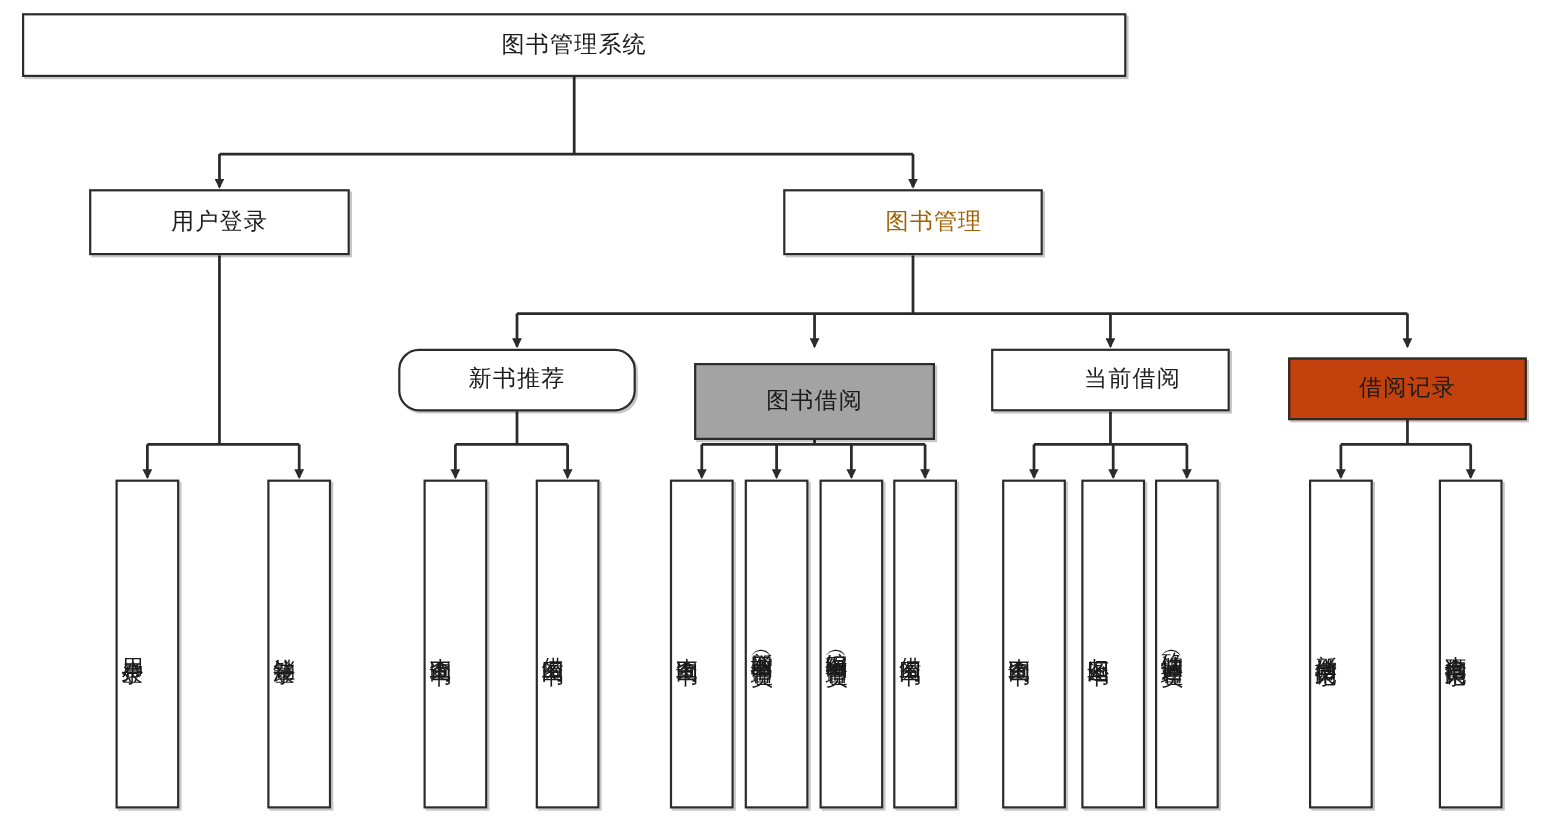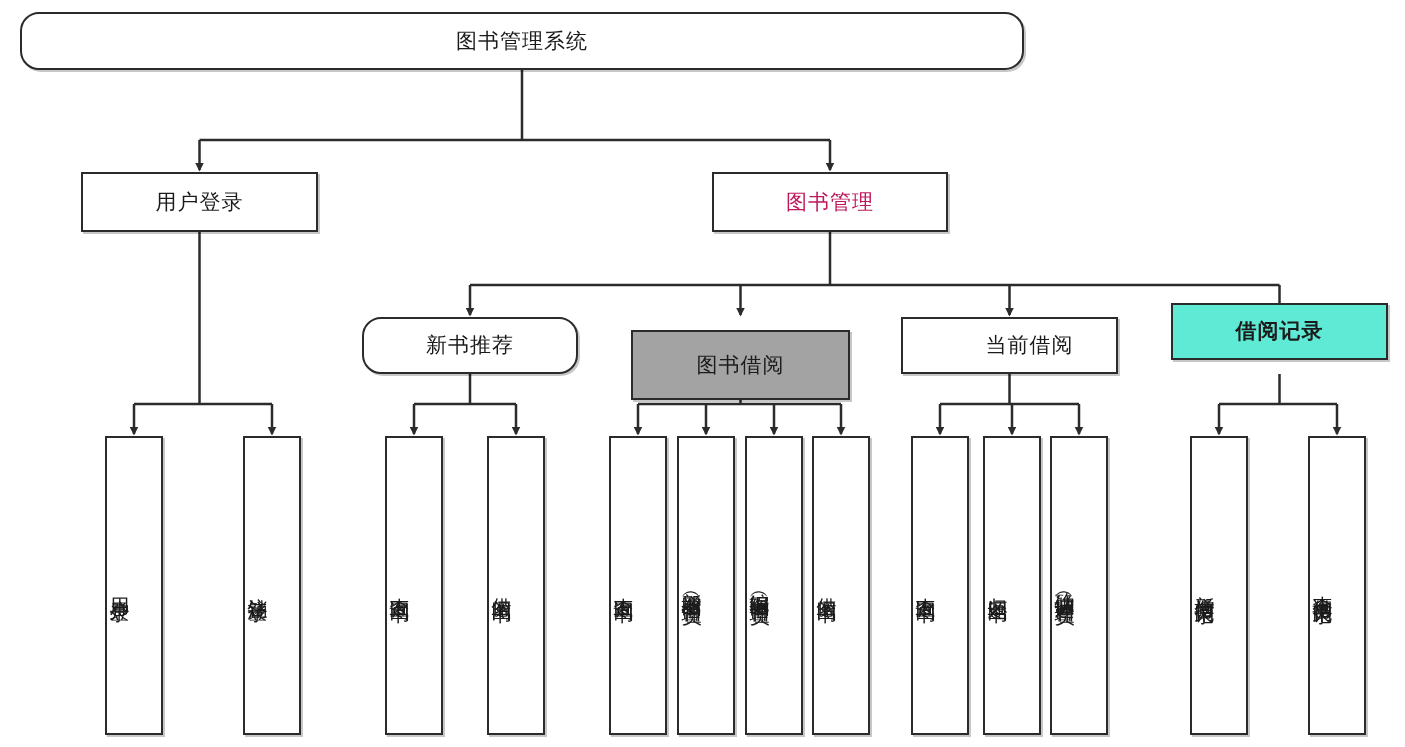--- a/index.html
+++ b/index.html
@@ -105,39 +105,39 @@
         <line x1="940" y1="404" x2="940" y2="434" stroke="#2b2b2b" stroke-width="2.5" marker-end="url(#arrowhead)"></line>
         <line x1="1012" y1="404" x2="1012" y2="434" stroke="#2b2b2b" stroke-width="2.5" marker-end="url(#arrowhead)"></line>
         <line x1="1079" y1="404" x2="1079" y2="434" stroke="#2b2b2b" stroke-width="2.5" marker-end="url(#arrowhead)"></line>
         <line x1="1279.5" y1="374" x2="1279.5" y2="404" stroke="#2b2b2b" stroke-width="2.5"></line>
         <line x1="1219" y1="404" x2="1337" y2="404" stroke="#2b2b2b" stroke-width="2.5"></line>
         <line x1="1219" y1="404" x2="1219" y2="434" stroke="#2b2b2b" stroke-width="2.5" marker-end="url(#arrowhead)"></line>
         <line x1="1337" y1="404" x2="1337" y2="434" stroke="#2b2b2b" stroke-width="2.5" marker-end="url(#arrowhead)"></line>
       </g>
   </svg>
   <div id="node-layer">
-      <div class="node" style="left: 20px; top: 12px; width: 1004px; height: 58px; border-color: rgb(43, 43, 43); background: rgb(255, 255, 255); border-radius: 19px;">
+      <div class="node" style="left: 20px; top: 12px; width: 1004px; height: 58px; border-color: rgb(43, 43, 43); background: rgb(255, 255, 255);">
         <span class="node-label" style="color: rgb(27, 27, 27);">图书管理系统</span>
       </div>
       <div class="node" style="left: 81px; top: 172px; width: 237px; height: 60px; border-color: rgb(43, 43, 43); background: rgb(255, 255, 255);">
         <span class="node-label" style="color: rgb(27, 27, 27);">用户登录</span>
       </div>
       <div class="node" style="left: 712px; top: 172px; width: 236px; height: 60px; border-color: rgb(43, 43, 43); background: rgb(255, 255, 255);">
-        <span class="node-label" style="color: #be185d;">图书管理</span>
+        <span class="node-label" style="color: #a16207; padding-left: 19px;">图书管理</span>
       </div>
       <div class="node" style="left: 362px; top: 317px; width: 216px; height: 57px; border-color: rgb(43, 43, 43); background: rgb(255, 255, 255); border-radius: 19px;">
         <span class="node-label" style="color: rgb(27, 27, 27);">新书推荐</span>
       </div>
       <div class="node" style="left: 631px; top: 330px; width: 219px; height: 70px; border-color: rgb(43, 43, 43); background: #a3a3a3;">
         <span class="node-label" style="color: rgb(27, 27, 27);">图书借阅</span>
       </div>
       <div class="node" style="left: 901px; top: 317px; width: 217px; height: 57px; border-color: rgb(43, 43, 43); background: rgb(255, 255, 255);">
         <span class="node-label" style="color: rgb(27, 27, 27); margin-left: 20px;">当前借阅</span>
       </div>
-      <div class="node" style="left: 1171px; top: 303px; width: 217px; height: 57px; border-color: rgb(43, 43, 43); background: #5eead4; font-weight: bold;">
+      <div class="node" style="left: 1171px; top: 325px; width: 217px; height: 57px; border-color: rgb(43, 43, 43); background: #c2410c;">
         <span class="node-label" style="color: rgb(27, 27, 27);">借阅记录</span>
       </div>
       <div class="node vertical" style="left: 105px; top: 436px; width: 58px; height: 299px; border-color: rgb(43, 43, 43); background: rgb(255, 255, 255);">
         <span class="node-label" style="color: rgb(27, 27, 27);">用户登录</span>
       </div>
       <div class="node vertical" style="left: 243px; top: 436px; width: 58px; height: 299px; border-color: rgb(43, 43, 43); background: rgb(255, 255, 255);">
         <span class="node-label" style="color: rgb(27, 27, 27);">注销登录</span>
       </div>
       <div class="node vertical" style="left: 385px; top: 436px; width: 58px; height: 299px; border-color: rgb(43, 43, 43); background: rgb(255, 255, 255);">
         <span class="node-label" style="color: rgb(27, 27, 27);">查询图书</span>

